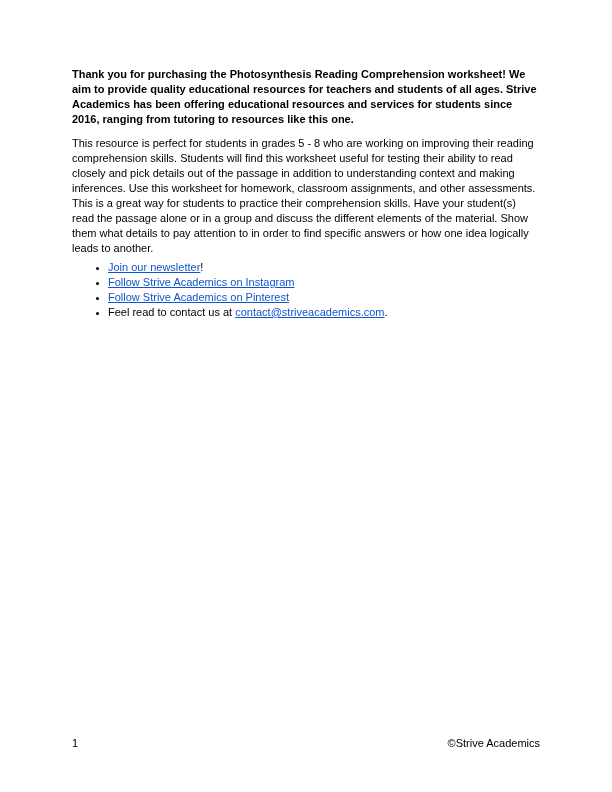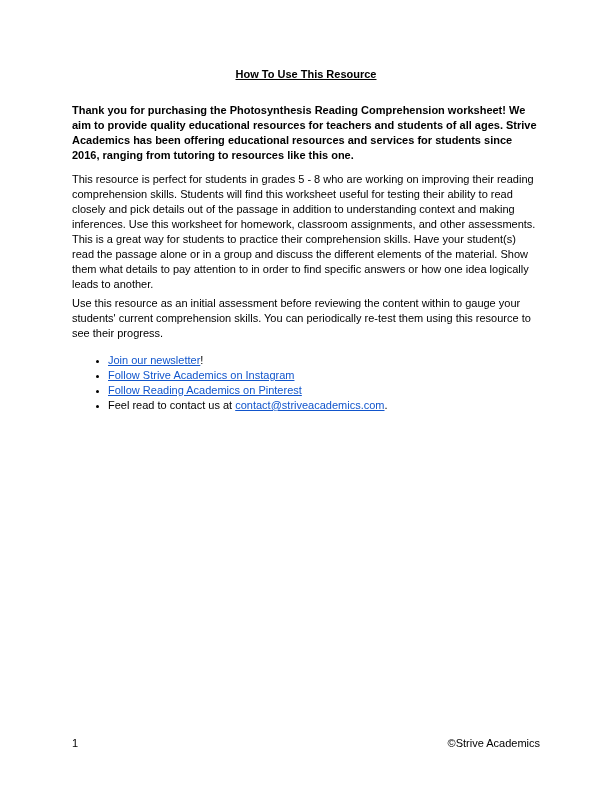--- a/index.html
+++ b/index.html
@@ -60,33 +60,31 @@
     display: flex;
     justify-content: space-between;
   }
 </style>
 </head>
 <body>
 
 <div class="page">
   <div class="content">
 
-    <p class="doc-title">How To Use This Resource</p>
 
     <p class="para p1">Thank you for purchasing the Photosynthesis Reading Comprehension worksheet! We aim to provide quality educational resources for teachers and students of all ages. Strive Academics has been offering educational resources and services for students since 2016, ranging from tutoring to resources like this one.</p>
 
     <p class="para p2">This resource is perfect for students in grades 5 - 8 who are working on improving their reading comprehension skills. Students will find this worksheet useful for testing their ability to read closely and pick details out of the passage in addition to understanding context and making inferences. Use this worksheet for homework, classroom assignments, and other assessments. This is a great way for students to practice their comprehension skills. Have your student(s) read the passage alone or in a group and discuss the different elements of the material. Show them what details to pay attention to in order to find specific answers or how one idea logically leads to another.</p>
 
-    <p class="para p3">Use this resource as an initial assessment before reviewing the content within to gauge your students' current comprehension skills. You can periodically re-test them using this resource to see their progress.</p>
 
 
     <ul class="bullet-list">
         <li><a href="#" class="doc-link">Join our newsletter</a><span>!</span></li>
         <li><a href="#" class="doc-link">Follow Strive Academics on Instagram</a></li>
-        <li><a href="#" class="doc-link">Follow Reading Academics on Pinterest</a></li>
+        <li><a href="#" class="doc-link">Follow Strive Academics on Pinterest</a></li>
         <li><span>Feel read to contact us at </span><a href="#" class="doc-link">contact@striveacademics.com</a><span>.</span></li>
       </ul>
 
   </div>
 
   <div class="footer">
     <span>1</span>
     <span>©Strive Academics</span>
   </div>
 </div>

